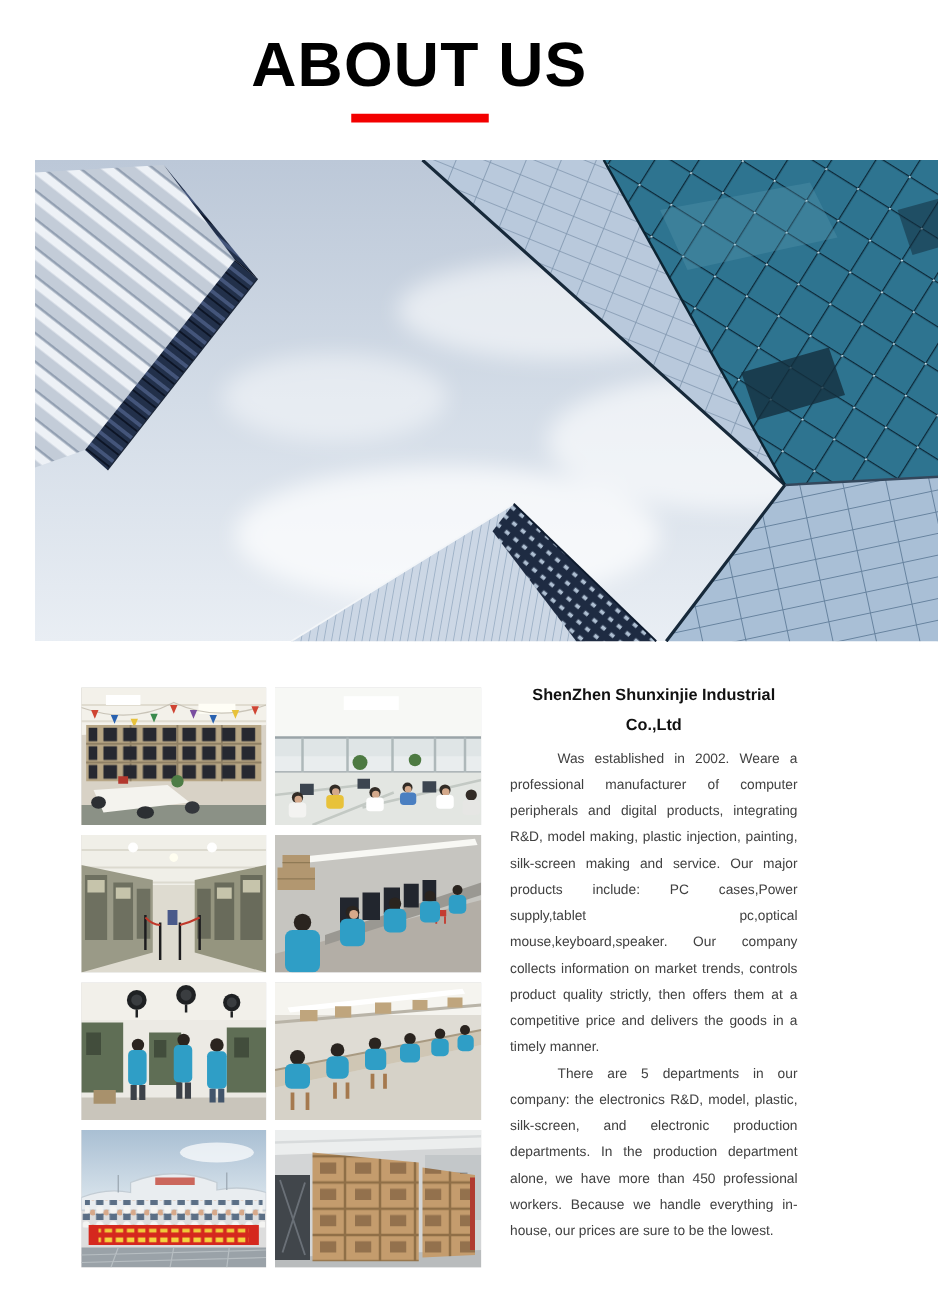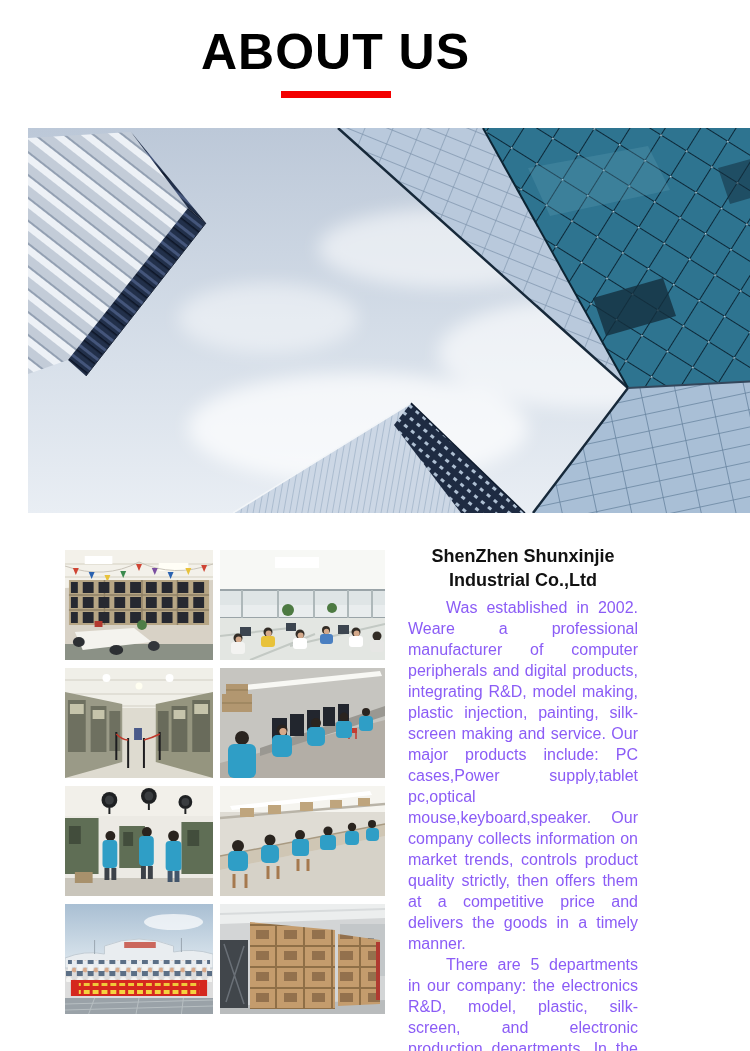--- a/index.html
+++ b/index.html
@@ -15,22 +15,22 @@
   .hero{margin-top:30px;width:750px;height:385px;overflow:hidden;}
   .hero svg{display:block;width:750px;height:385px;}
 
   
   .columns{display:flex;padding:37px 5px 0 37px;gap:23px;align-items:flex-start;}
   .gallery{width:320px;display:grid;grid-template-columns:148px 165px;grid-auto-rows:110px;gap:8px 7px;}
   .photo{overflow:hidden;background:#ddd;}
   .photo svg{display:block;width:100%;height:100%;}
 
   .about-text{width:365px;margin-top:-6px;}
-  .about-text h2{margin:0 0 5px 0;font-size:18px;line-height:24px;font-weight:bold;text-align:center;color:#111;}
-  .about-text p{margin:0;font-size:16px;line-height:21px;text-align:justify;text-indent:38px;color:#8b5cf6;}
+  .about-text h2{margin:0 0 5px 0;font-size:13px;line-height:24px;font-weight:bold;text-align:center;color:#111;}
+  .about-text p{margin:0;font-size:11px;line-height:21px;text-align:justify;text-indent:38px;color:#404040;}
 </style>
 </head>
 <body>
 
 <div class="page">
 
   <div class="hdr">
     <h1>ABOUT US</h1>
     <div class="red-bar"></div>
   </div>

